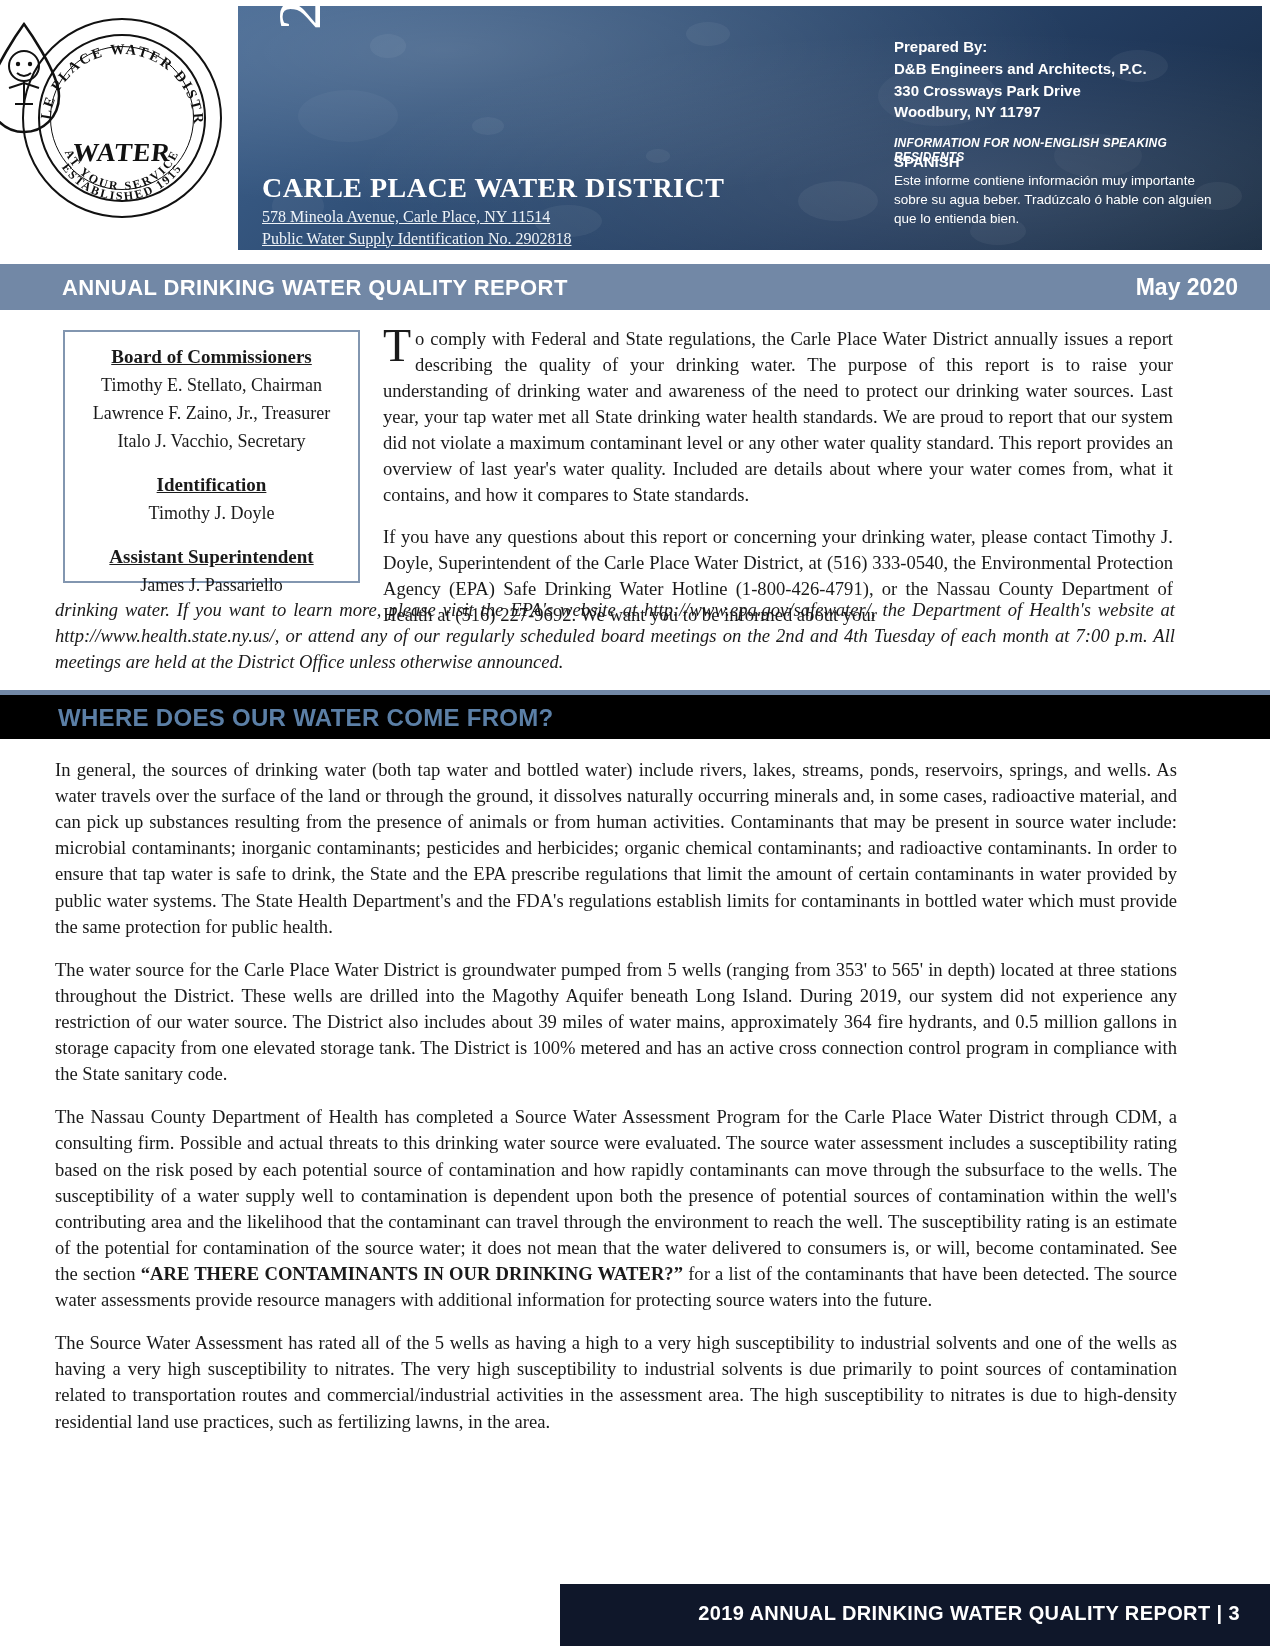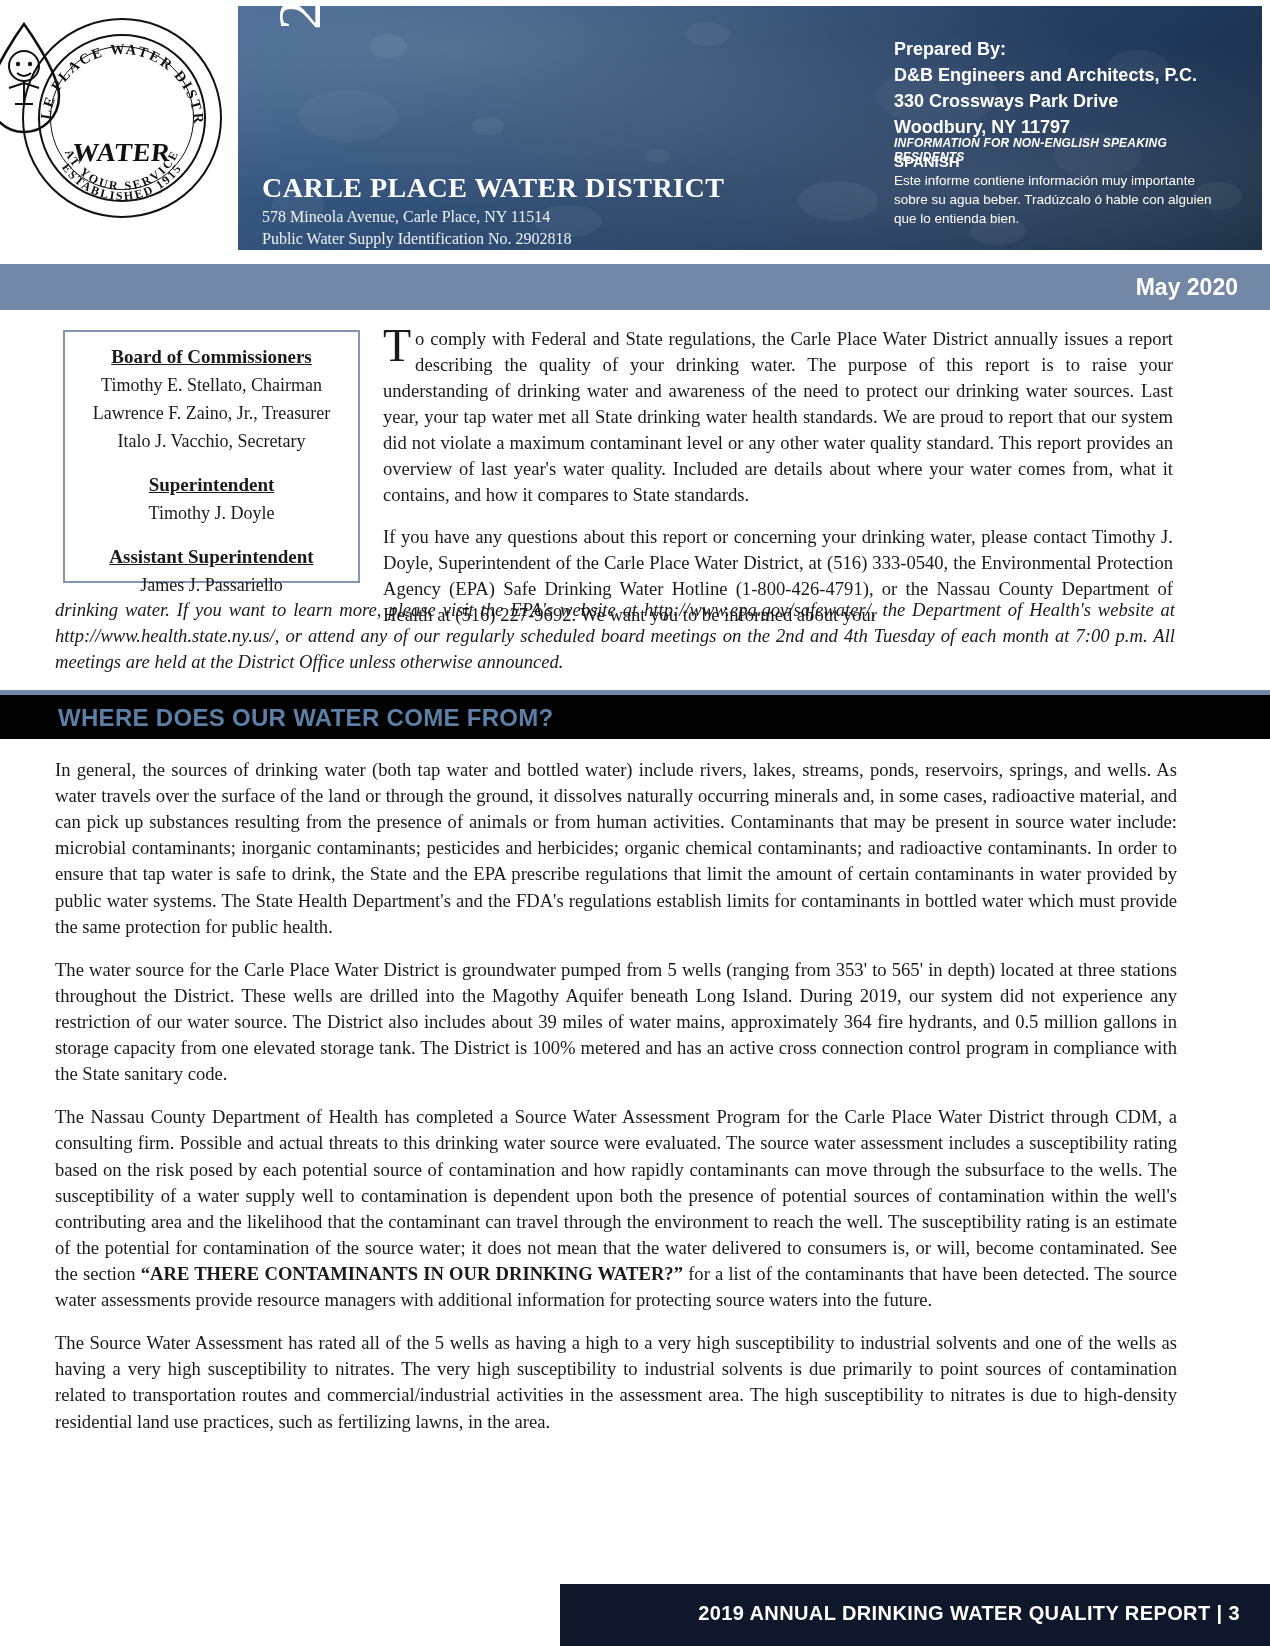--- a/index.html
+++ b/index.html
@@ -112,27 +112,28 @@
     color: #ffffff;
     letter-spacing: 0.5px;
   }
   .district-addr {
     position: absolute;
     left: 24px; top: 200px;
     font-family: "Liberation Serif", serif;
     font-size: 16px;
     line-height: 1.35;
     color: #eef3f8;
+    text-decoration: underline;
   }
   .prepared {
     position: absolute;
     left: 656px; top: 30px;
     width: 340px;
     font-family: "Liberation Sans", sans-serif;
-    font-size: 18px;
+    font-size: 15px;
     line-height: 1.45;
     color: #ffffff;
     font-weight: bold;
   }
   .info-title {
     position: absolute;
     left: 656px; top: 130px;
     width: 340px;
     font-family: "Liberation Sans", sans-serif;
     font-size: 12px;
@@ -383,29 +384,30 @@
       <div>Woodbury, NY  11797</div>
     </div>
 
     <div class="info-title">INFORMATION FOR NON-ENGLISH SPEAKING RESIDENTS</div>
     <div class="info-lang">SPANISH</div>
     <div class="info-body">Este informe contiene información muy importante sobre su agua beber. Tradúzcalo ó hable con alguien que lo entienda bien.</div>
   </div>
 </div>
 
 <div class="bluebar">
+  <div class="left">ANNUAL DRINKING WATER QUALITY REPORT</div>
   <div class="right">May 2020</div>
 </div>
 
 <div class="board-box">
   <div class="hd">Board of Commissioners</div>
   <div class="nm">Timothy E. Stellato, Chairman</div>
   <div class="nm">Lawrence F. Zaino, Jr., Treasurer</div>
   <div class="nm">Italo J. Vacchio, Secretary</div>
-  <div class="hd2">Superintendent</div>
+  <div class="hd2">Identification</div>
   <div class="nm">Timothy J. Doyle</div>
   <div class="hd2">Assistant Superintendent</div>
   <div class="nm">James J. Passariello</div>
 </div>
 
 <div class="intro-col">
   <p><span class="dropcap">T</span><span>o comply with Federal and State regulations, the Carle Place Water District annually issues a report describing the quality of your drinking water. The purpose of this report is to raise your understanding of drinking water and awareness of the need to protect our drinking water sources. Last year, your tap water met all State drinking water health standards. We are proud to report that our system did not violate a maximum contaminant level or any other water quality standard. This report provides an overview of last year's water quality. Included are details about where your water comes from, what it contains, and how it compares to State standards.</span></p>
   <p>If you have any questions about this report or concerning your drinking water, please contact Timothy J. Doyle, Superintendent of the Carle Place Water District, at (516) 333-0540, the Environmental Protection Agency (EPA) Safe Drinking Water Hotline (1-800-426-4791), or the Nassau County Department of Health at (516) 227-9692. We want you to be informed about your</p>
 </div>
 <div class="intro-wide">drinking water. If you want to learn more, please visit the EPA's website at http://www.epa.gov/safewater/, the Department of Health's website at http://www.health.state.ny.us/, or attend any of our regularly scheduled board meetings on the 2nd and 4th Tuesday of each month at 7:00 p.m. All meetings are held at the District Office unless otherwise announced.</div>

